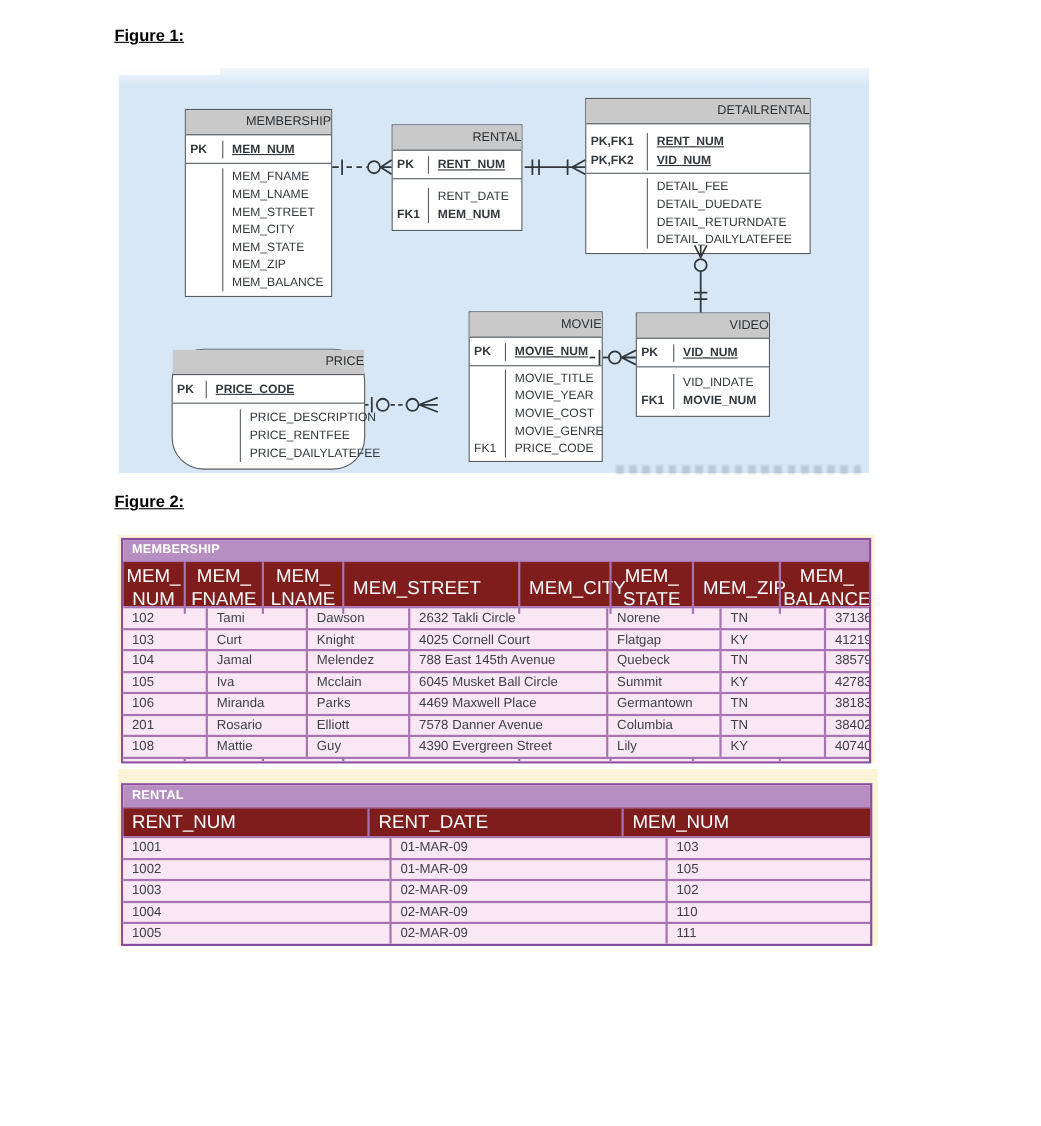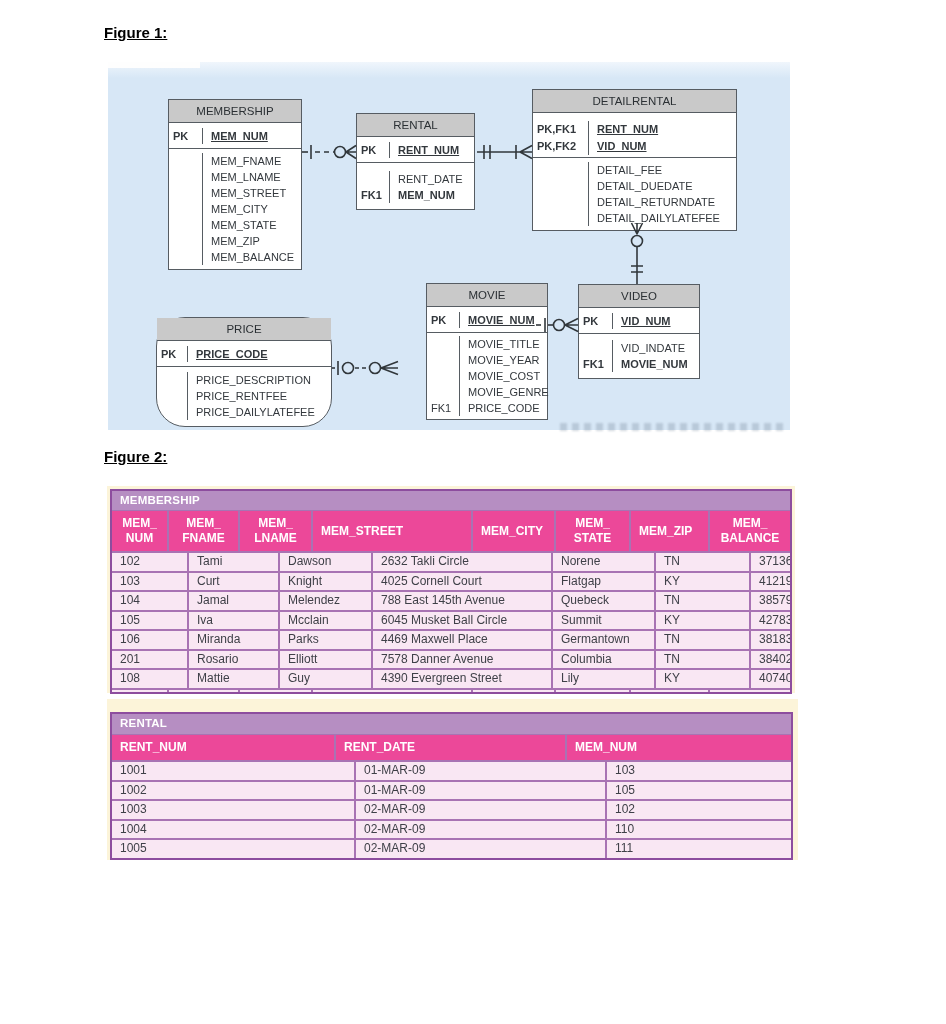--- a/index.html
+++ b/index.html
@@ -10,54 +10,54 @@
              text-decoration:underline;}
   #fig1-label{top:24px;}
   #fig2-label{top:448px;}
 
   
   .er-panel{position:absolute;left:108px;top:62px;width:682px;height:368px;
             background:linear-gradient(180deg,#f0f6fc 0px,#d7e7f6 16px);}
   .er-panel .corner{position:absolute;left:0;top:0;width:92px;height:6px;background:#fefefe;}
   .entity{position:absolute;background:#fff;border:1px solid #565c62;color:#33383d;
           font-size:11px;box-sizing:border-box;line-height:16px;}
-  .e-head{background:#c9c9c9;border-bottom:1px solid #565c62;text-align:center;
+  .e-head{background:#c9c9c9;border-bottom:1px solid #565c62;text-align:right;
           padding:3px 0;font-size:11.5px;color:#2b3034;}
   .e-sec{display:flex;border-bottom:1px solid #565c62;}
   .e-sec.last{border-bottom:none;}
   .e-keys{flex:0 0 auto;border-right:1px solid #565c62;padding:0 0 0 4px;box-sizing:border-box;}
   .e-fields{flex:1 1 auto;padding-left:8px;}
   .key-line{font-weight:bold;}
   .pk-field{font-weight:bold;text-decoration:underline;}
   .bold{font-weight:bold;}
   .pad-t2{padding-top:8px;padding-bottom:2px;}
   .pad-t4{padding-top:4px;padding-bottom:4px;}
-  .pad-t5{padding-top:5px;padding-bottom:6px;}
+  .pad-t5{padding-top:5px;padding-bottom:6px;padding-left:31px;}
   .pad-t6{padding-top:6px;padding-bottom:6px;}
   .pad-t3{padding-top:3px;padding-bottom:3px;}
   .pad-t8{padding-top:8px;padding-bottom:6px;}
   .pkrow{padding-top:5px;padding-bottom:4px;}
   svg.rel{position:absolute;left:0;top:0;}
   .panel-caption{position:absolute;left:452px;top:361px;width:228px;height:8px;opacity:.33;
       background:repeating-linear-gradient(90deg,#7b8da0 0 7px,rgba(0,0,0,0) 7px 12px);
       filter:blur(1px);}
 
   
   .cream{position:absolute;background:#fcf4d9;}
   #cream-membership{left:107px;top:486px;width:688px;height:207px;}
   #cream-rental{left:107px;top:699px;width:691px;height:161px;}
   .ptable{position:absolute;border:2px solid #8d4d9e;overflow:hidden;background:#f9e7f3;}
   #t-membership{left:3px;top:3px;width:678px;height:201px;}
   #t-rental{left:3px;top:13px;width:679px;height:144px;}
   .t-title{background:#b68ec2;color:#fff;font-weight:bold;font-size:11.5px;
            padding:3px 0 3px 8px;height:13px;letter-spacing:.2px;}
   .grid-m{display:grid;grid-template-columns:55px 71px 73px 160px 83px 75px 79px auto;}
   .grid-r{display:grid;grid-template-columns:222px 231px auto;}
-  .t-headrow{background:#ec4899;border-top:1px solid #a873b3;color:#fff;font-weight:bold;
-             font-size:12px;}
+  .t-headrow{background:#7f1d1d;border-top:1px solid #a873b3;color:#fff;font-weight:normal;
+             font-size:17px;}
   .t-headrow .hc{display:flex;align-items:center;padding:2px 4px 2px 8px;white-space:pre-line;
                  line-height:1.25;box-sizing:border-box;}
   .t-headrow .hc.ctr{justify-content:center;text-align:center;padding-left:2px;padding-right:2px;}
   .hc + .hc{border-left:2px solid #a873b3;}
   #t-membership .t-headrow{height:40px;}
   #t-rental .t-headrow{height:25px;}
   .m-row{height:19.5px;box-sizing:border-box;border-top:2px solid #a873b3;background:#f9e7f3;
          color:#3f4048;font-size:12px;gap:20px;}
   .m-row .mc{padding:1px 4px 0 8px;box-sizing:border-box;overflow:hidden;white-space:nowrap;}
   .mc + .mc{border-left:2px solid #a873b3;}

